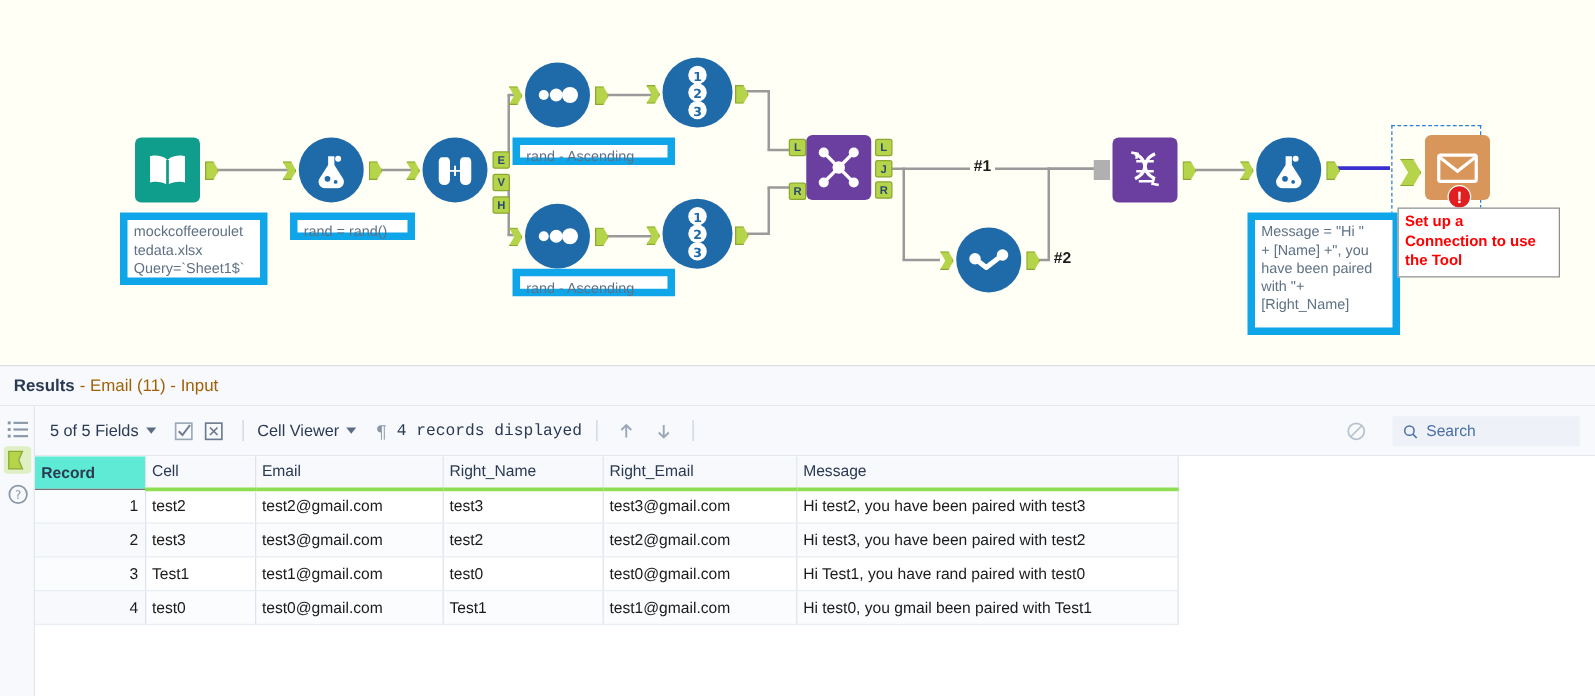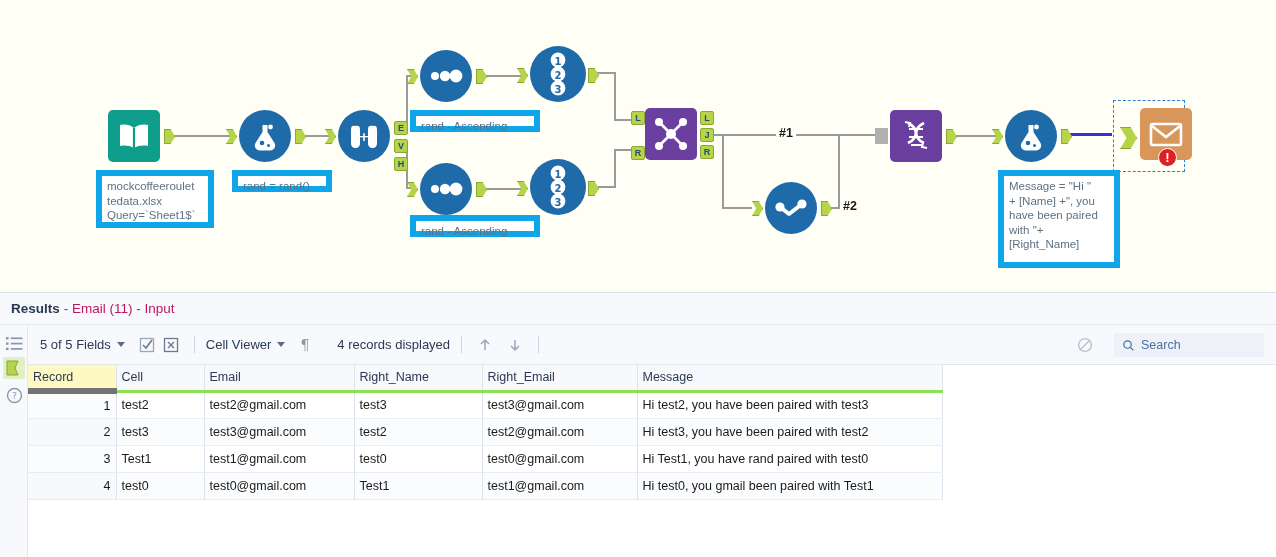--- a/index.html
+++ b/index.html
@@ -62,21 +62,21 @@
     padding:3px 5px;box-sizing:border-box;white-space:pre-line;
   }
 
   
   #results{position:absolute;left:0;top:292px;width:1276px;height:265px;background:#ffffff;}
   #resHeader{
     height:33px;background:#f7f9fc;border-top:1px solid #d9e0ea;border-bottom:1px solid #e3e8ef;
     display:flex;align-items:center;padding-left:11px;box-sizing:border-box;
   }
   #resHeader .b{font-weight:bold;color:#2b3a52;font-size:13.5px;}
-  #resHeader .s{color:#be185d;font-size:13.5px;margin-left:4px;}
+  #resHeader .s{color:#a16207;font-size:13.5px;margin-left:4px;}
 
   #toolbar{
     height:40px;background:#f7f9fc;border-bottom:1px solid #e3e8ef;
     display:flex;align-items:center;box-sizing:border-box;position:relative;
   }
   #railbar{position:absolute;left:0;top:33px;width:28px;height:232px;background:#f7f9fc;border-right:1px solid #e3e8ef;box-sizing:border-box;}
   .rail-ic{position:absolute;left:6px;width:17px;height:17px;color:#7d8ca3;}
   .tbitem{font-size:13px;color:#2b3a52;display:flex;align-items:center;}
   .tbsep{width:1px;height:17px;background:#ccd4e0;margin:0 11px;}
   .caret{width:0;height:0;border-left:4px solid transparent;border-right:4px solid transparent;border-top:5px solid #5b6b82;margin-left:6px;}
@@ -90,21 +90,21 @@
   
   #grid{position:absolute;left:28px;top:73px;width:1248px;height:192px;background:#ffffff;overflow:hidden;}
   table{border-collapse:collapse;table-layout:fixed;}
   th,td{
     font-size:12.5px;color:#1b1b1b;font-weight:normal;
     border-right:1px solid #dde3ec;border-bottom:1px solid #e8edf4;
     padding:0 5px;box-sizing:border-box;height:27px;text-align:left;
     white-space:nowrap;overflow:hidden;
   }
   thead th{background:#f7f9fc;height:26px;color:#2b3a52;border-bottom:3px solid #8ede52;}
-  thead th.rec{border-bottom:6px solid #737373;background:#fef9c3;}
+  thead th.rec{border-bottom:1px solid #737373;background:#5eead4;font-weight:bold;}
   td.rec{text-align:right;background:#fbfcfe;}
   tbody tr:nth-child(odd) td{background:#ffffff;}
   tbody tr:nth-child(even) td{background:#fbfcfe;}
   tbody tr:nth-child(even) td.rec{background:#f7f9fc;}
   tbody tr:nth-child(odd) td.rec{background:#fbfcfe;}
 </style>
 </head>
 <body>
 
 <div id="app">
@@ -319,20 +319,23 @@
     <div class="ann" style="left:410px;top:215px;width:130px;height:22px;">rand - Ascending</div>
     <div class="ann" style="left:998px;top:170px;width:122px;height:98px;">Message = "Hi "
 + [Name] +", you
 have been paired
 with "+
 [Right_Name]</div>
 
     <div class="numlbl" style="left:776px;top:126px;">#1</div>
     <div class="numlbl" style="left:840px;top:199px;">#2</div>
 
+    <div class="errbox" style="left:1118px;top:166px;width:130px;height:56px;">Set up a
+Connection to use
+the Tool</div>
   </div>
 
   <div id="results">
 
     <div id="resHeader">
       <span class="b">Results</span>
       <span class="s">- Email (11) - Input</span>
     </div>
 
     <div id="toolbar">
@@ -356,21 +359,21 @@
 
       <div class="tbitem">
         <span>Cell Viewer</span>
         <span class="caret"></span>
       </div>
 
       <svg class="tbico" style="margin-left:12px;" viewBox="0 0 16 16">
         <text x="8" y="13" font-size="14" fill="#8a97a8" text-anchor="middle" font-family="DejaVu Serif">¶</text>
       </svg>
 
-      <div class="tbitem" style="margin-left:20px;">
+      <div class="tbitem" style="margin-left:0;font-family:Liberation Mono, monospace;">
         <span>4 records displayed</span>
       </div>
 
       <div class="tbsep"></div>
 
       <svg class="tbico" viewBox="0 0 16 16">
         <path d="M8 13 L8 3 M4 7 L8 3 L12 7" fill="none" stroke="#9aa7b8" stroke-width="1.5"></path>
       </svg>
       <svg class="tbico" style="margin-left:10px;" viewBox="0 0 16 16">
         <path d="M8 3 L8 13 M4 9 L8 13 L12 9" fill="none" stroke="#9aa7b8" stroke-width="1.5"></path>

